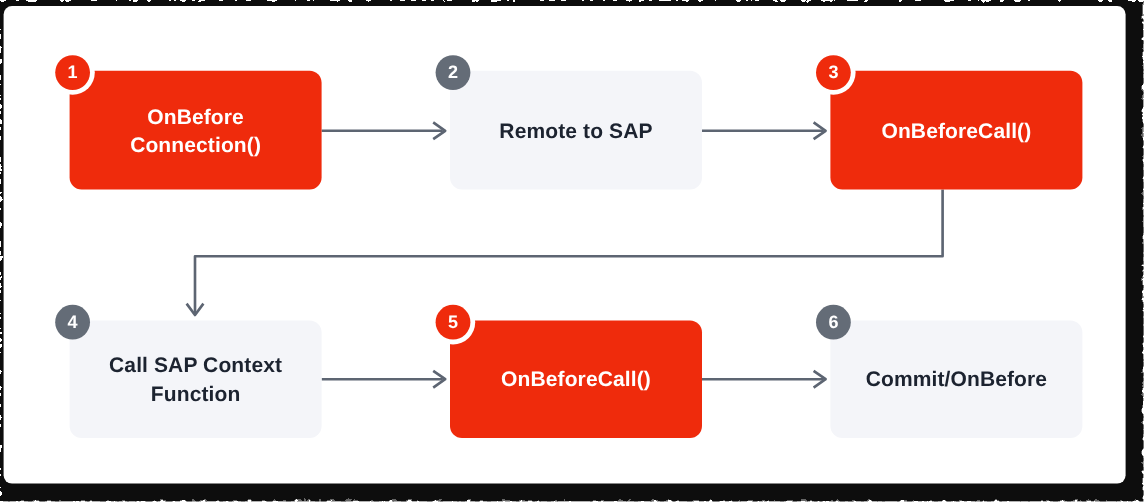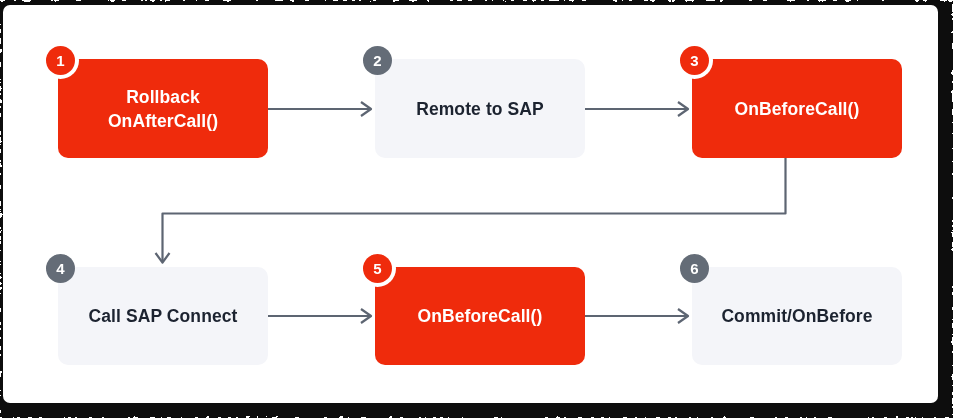--- a/index.html
+++ b/index.html
@@ -120,38 +120,39 @@
 
     <path d="M268 316 H369"></path>
     <polyline points="361,309 371,316 361,323"></polyline>
 
     <path d="M585 316 H686"></path>
     <polyline points="678,309 688,316 678,323"></polyline>
   </svg>
 
   <div class="step red row1 c1">
     <span class="badge">1</span>
-    <div class="line">Rollback</div>
-    <div class="line">OnAfterCall()</div>
+    <div class="line">OnBefore</div>
+    <div class="line">Connection()</div>
   </div>
 
   <div class="step gray row1 c2">
     <span class="badge">2</span>
     <div class="line">Remote to SAP</div>
   </div>
 
   <div class="step red row1 c3">
     <span class="badge">3</span>
     <div class="line">OnBeforeCall()</div>
     <div class="line"></div>
   </div>
 
   <div class="step gray row2 c1">
     <span class="badge">4</span>
-    <div class="line">Call SAP Connect</div>
+    <div class="line">Call SAP Context</div>
+    <div class="line">Function</div>
   </div>
 
   <div class="step red row2 c2">
     <span class="badge">5</span>
     <div class="line">OnBeforeCall()</div>
     <div class="line"></div>
   </div>
 
   <div class="step gray row2 c3">
     <span class="badge">6</span>

